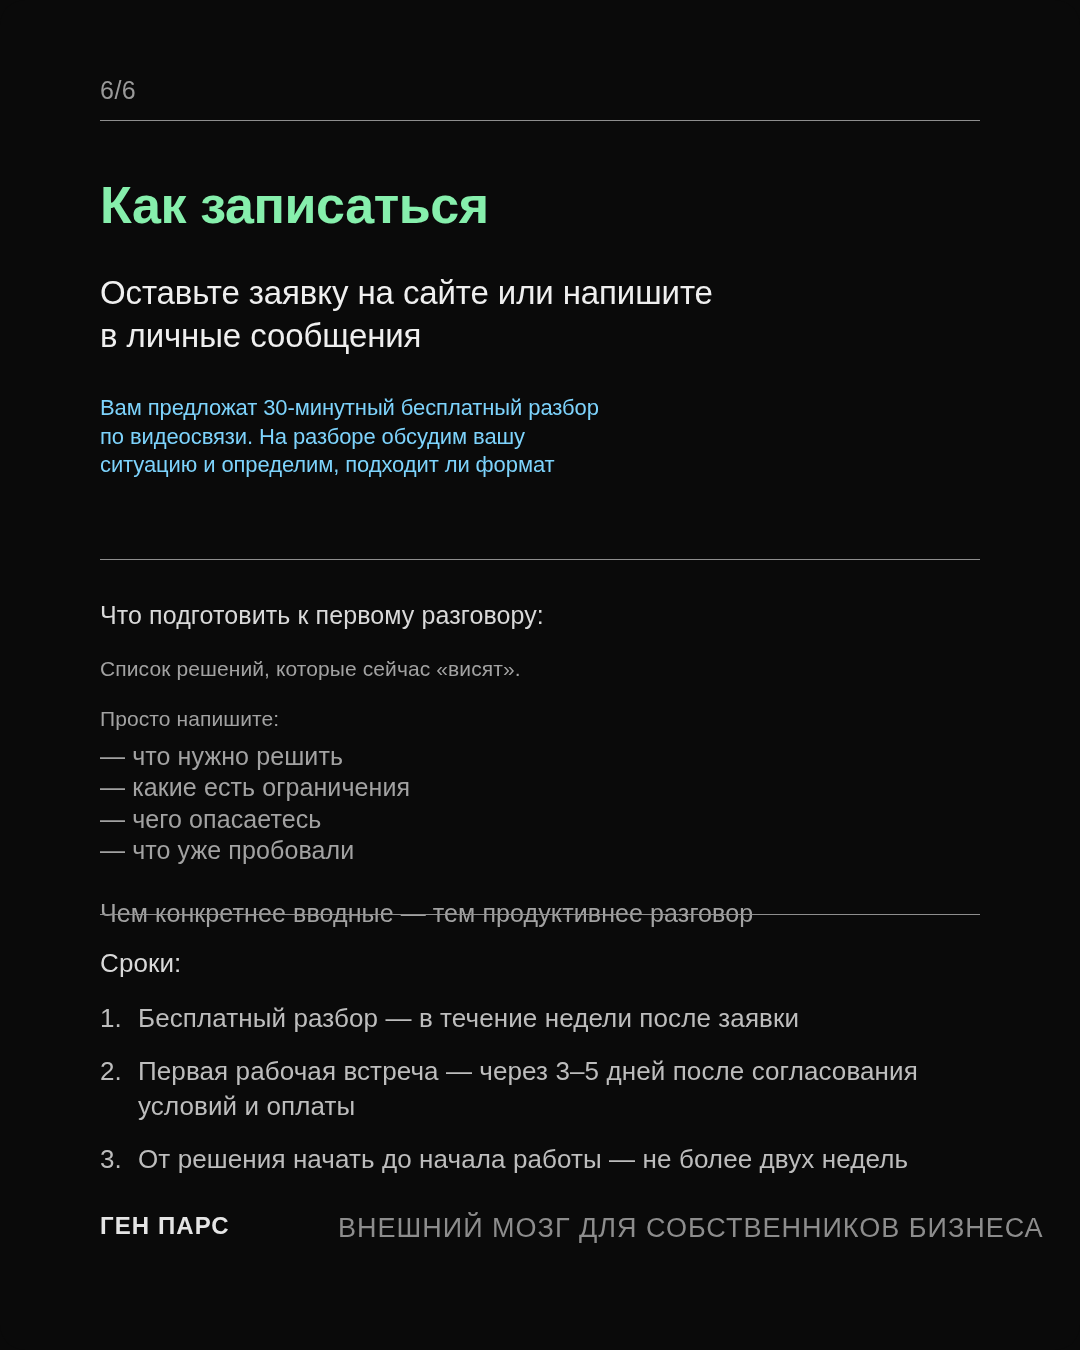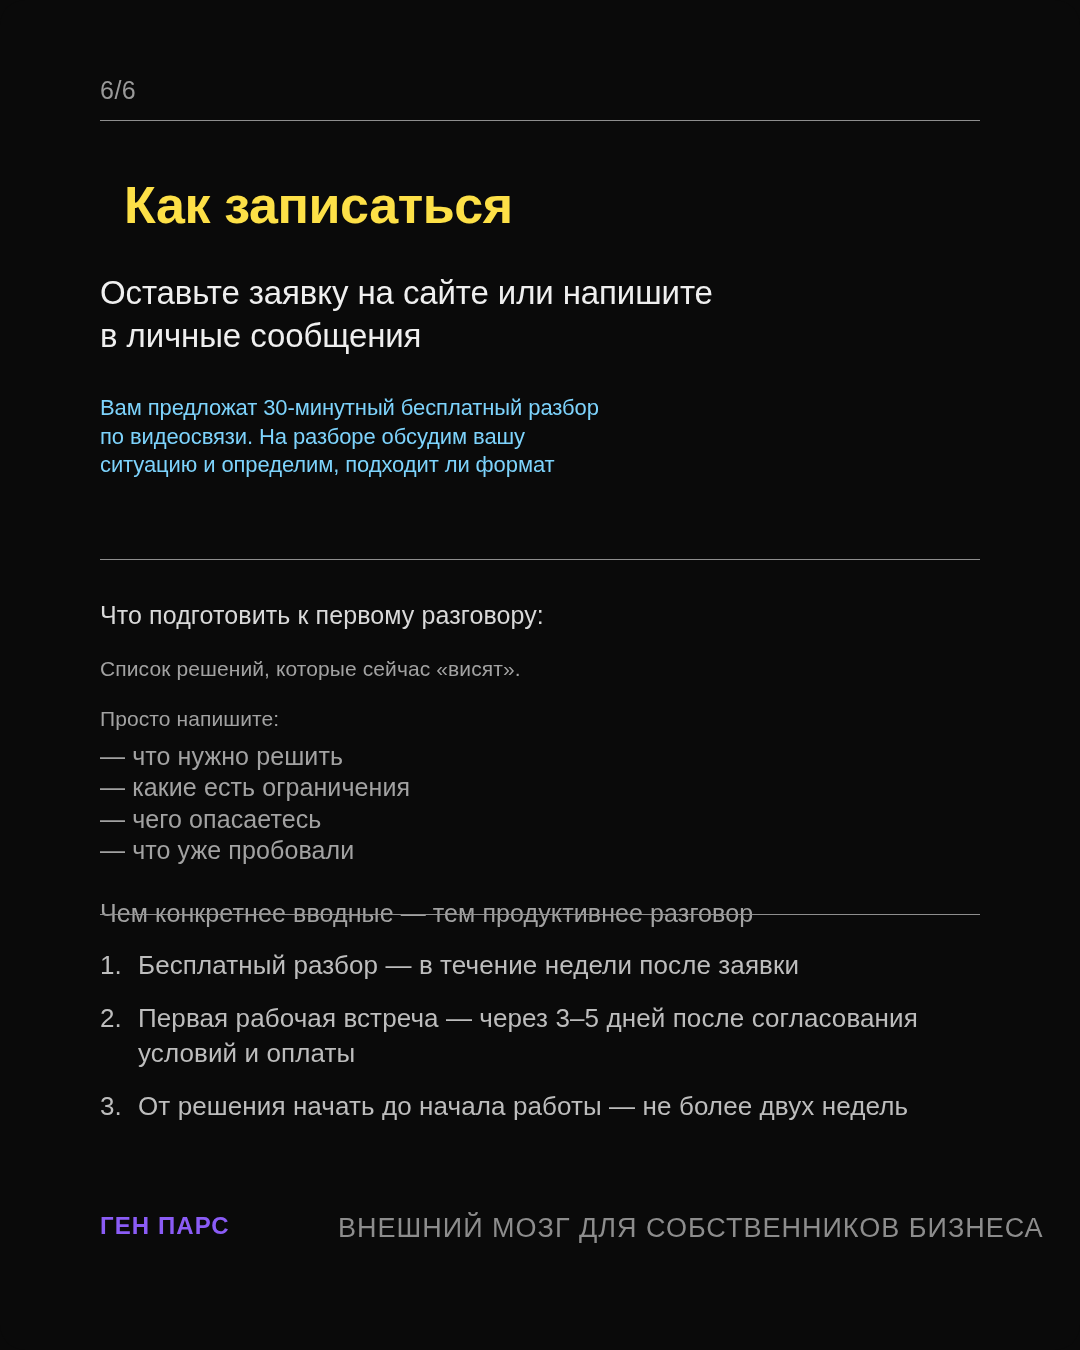--- a/index.html
+++ b/index.html
@@ -54,22 +54,21 @@
 
   
   .title {
     position: absolute;
     top: 178px;
     left: 0;
     font-size: 52px;
     line-height: 1.04;
     font-weight: 700;
     letter-spacing: -0.4px;
-    color: #fde047;
-    margin-left: 24px;
+    color: #86efac;
   }
 
   
   .lead-1 {
     position: absolute;
     top: 272px;
     left: 0;
     width: 880px;
     font-size: 33px;
     line-height: 1.30;
@@ -189,21 +188,21 @@
     height: 34px;
   }
 
   .brand {
     position: absolute;
     left: 0;
     top: 0;
     font-size: 24px;
     font-weight: 700;
     letter-spacing: 1.1px;
-    color: #8b5cf6;
+    color: #e5e5e5;
   }
 
   .tagline {
     position: absolute;
     left: 238px;
     top: 1px;
     font-size: 27px;
     font-weight: 400;
     letter-spacing: 1.0px;
     color: #8d8d8d;
@@ -246,20 +245,21 @@
         <li>— чего опасаетесь</li>
         <li>— что уже пробовали</li>
       </ul>
 
       <div class="prep-foot">Чем конкретнее вводные — тем продуктивнее разговор</div>
     </div>
 
     <div class="rule rule-mid-2"></div>
 
     <div class="terms">
+      <div class="terms-head">Сроки:</div>
 
       <ol class="terms-list">
         <li>
           <span class="num">1.</span>
           <span>Бесплатный разбор — в течение недели после заявки</span>
         </li>
         <li>
           <span class="num">2.</span>
           <span>Первая рабочая встреча — через 3–5 дней после согласования условий и оплаты</span>
         </li>

